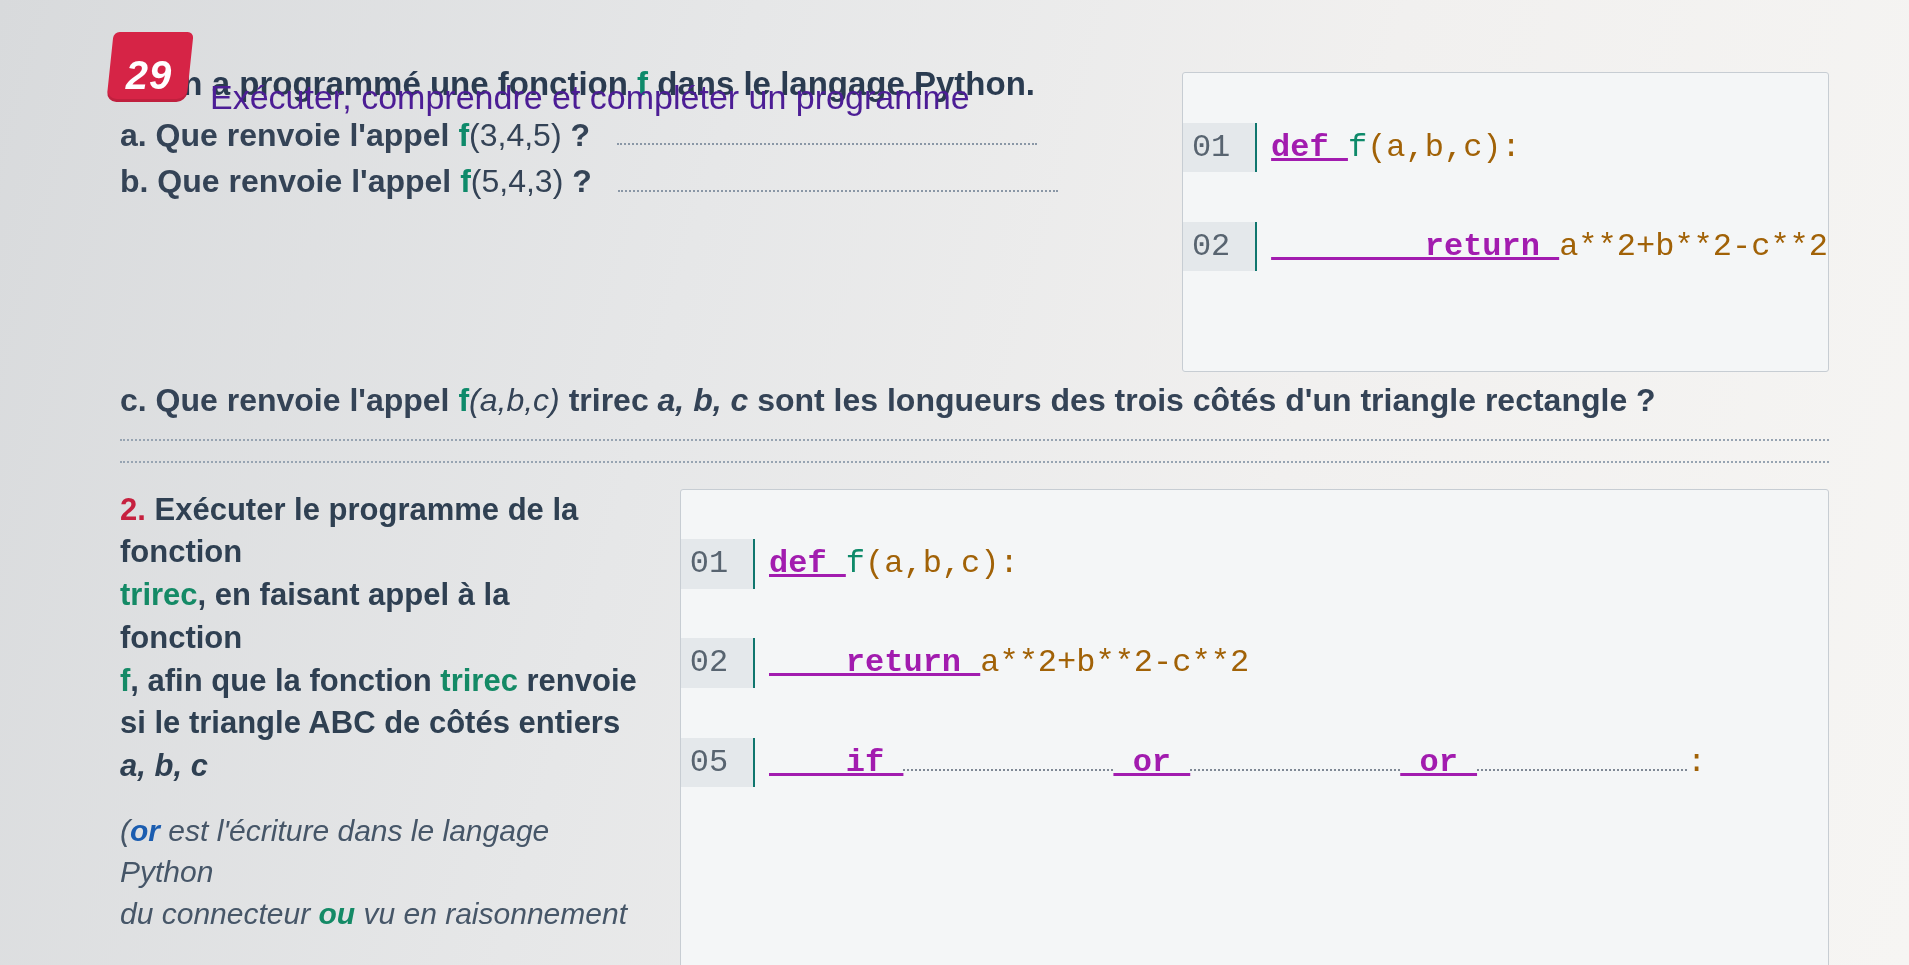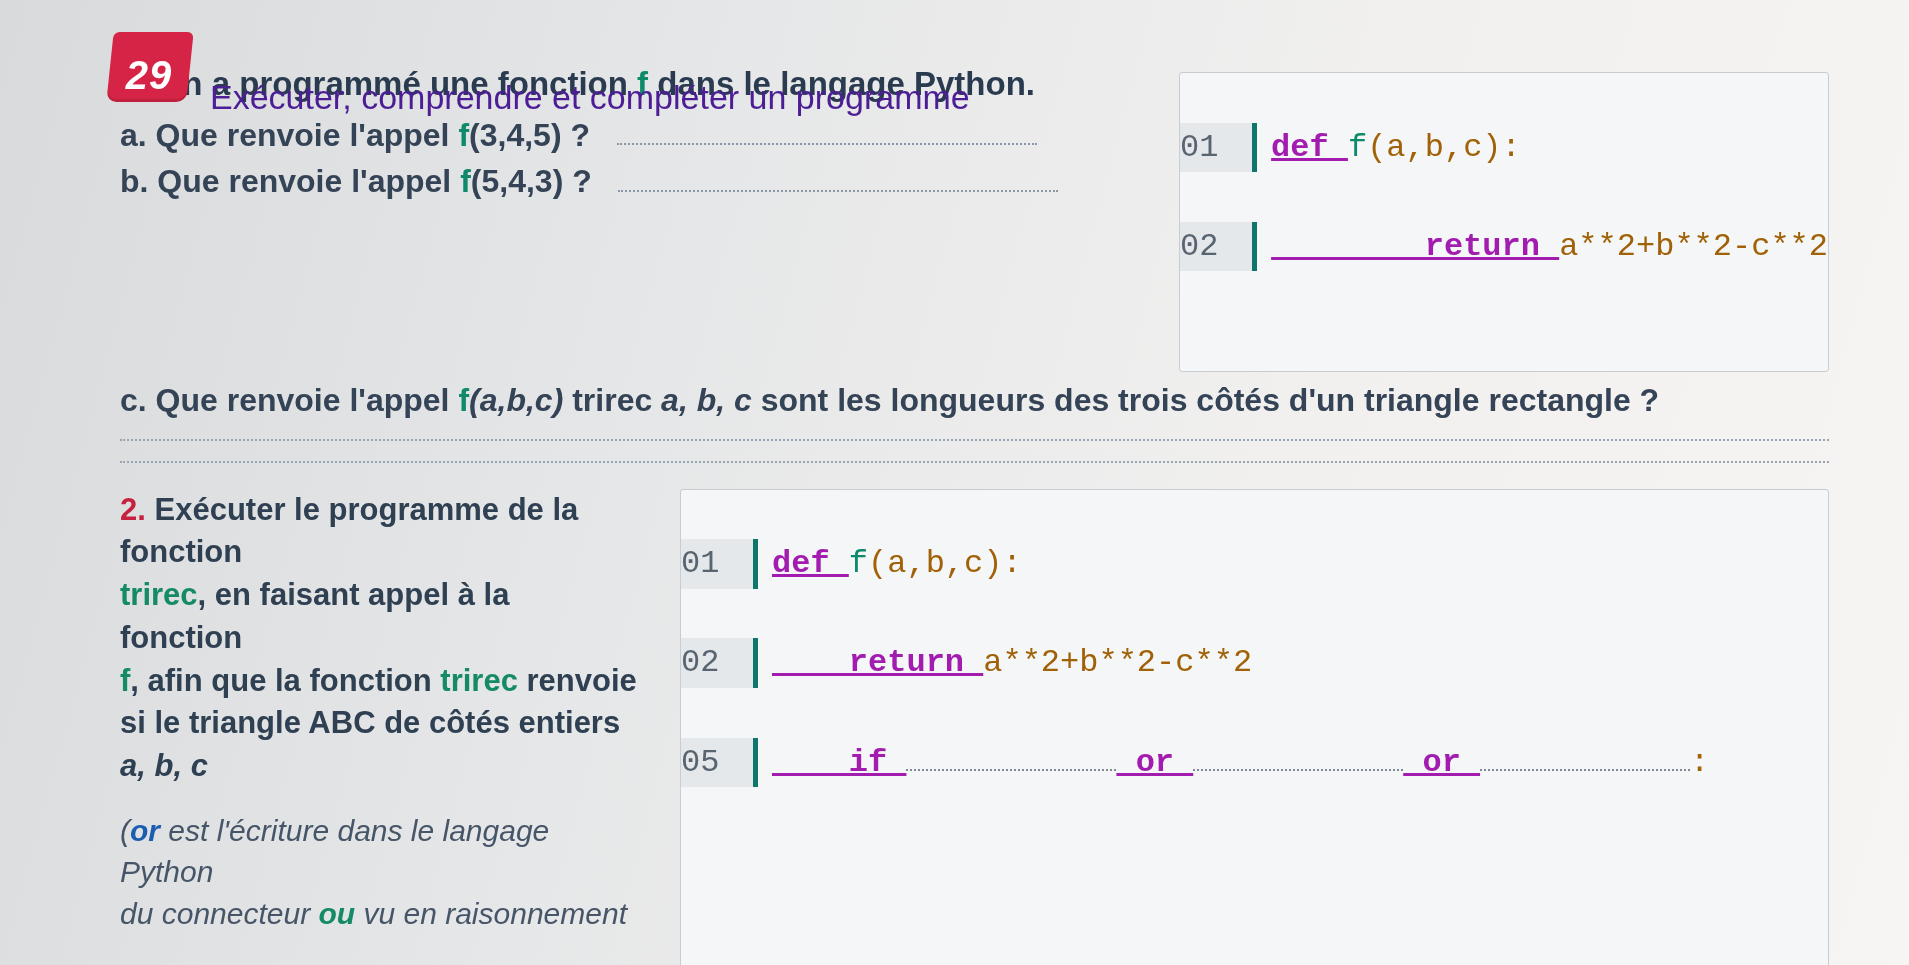--- a/index.html
+++ b/index.html
@@ -68,46 +68,46 @@
   .q-text .num { color: #c6213f; font-weight: 700; }
   .q-text .f { color: #0e8a6a; font-weight: 700; }
   .sub {
     font-size: 32px;
     color: #344356;
     font-weight: 600;
     margin-top: 8px;
   }
   .sub .lbl { font-weight: 700; }
   .sub .call { color: #0e8a6a; font-weight: 700; }
-  .sub .args { color: #344356; font-weight: 700; }
+  .sub .args { color: #344356; font-weight: 400; }
   .dashed {
     display: inline-block;
     border-bottom: 2px dotted #8a97a6;
     height: 0.9em;
     vertical-align: baseline;
   }
   .code-box {
     border: 1px solid #c7cdd3;
     background: #f4f6f7;
     border-radius: 3px;
     padding: 0;
     font-family: "Consolas", "Menlo", "Courier New", monospace;
     font-size: 32px;
     line-height: 1.55;
     white-space: pre;
     color: #3a3a3a;
   }
   .code-box .gut {
     display: inline-block;
     width: 56px;
-    text-align: left;
+    text-align: center;
     padding-right: 16px;
     background: #e4e8eb;
     color: #586470;
-    border-right: 5px solid #0f766e;
+    border-right: 2px solid #0f766e;
     margin-right: 14px;
   }
   .code-box .kw { color: #a21caf; font-weight: 600; text-decoration: underline; }
   .code-box .fn { color: #0e8a6a; }
   .code-box .pl { color: #a16207; }
   .code-box .blank {
     display: inline-block;
     border-bottom: 2px dotted #7f8995;
     height: 0.85em;
     vertical-align: baseline;

